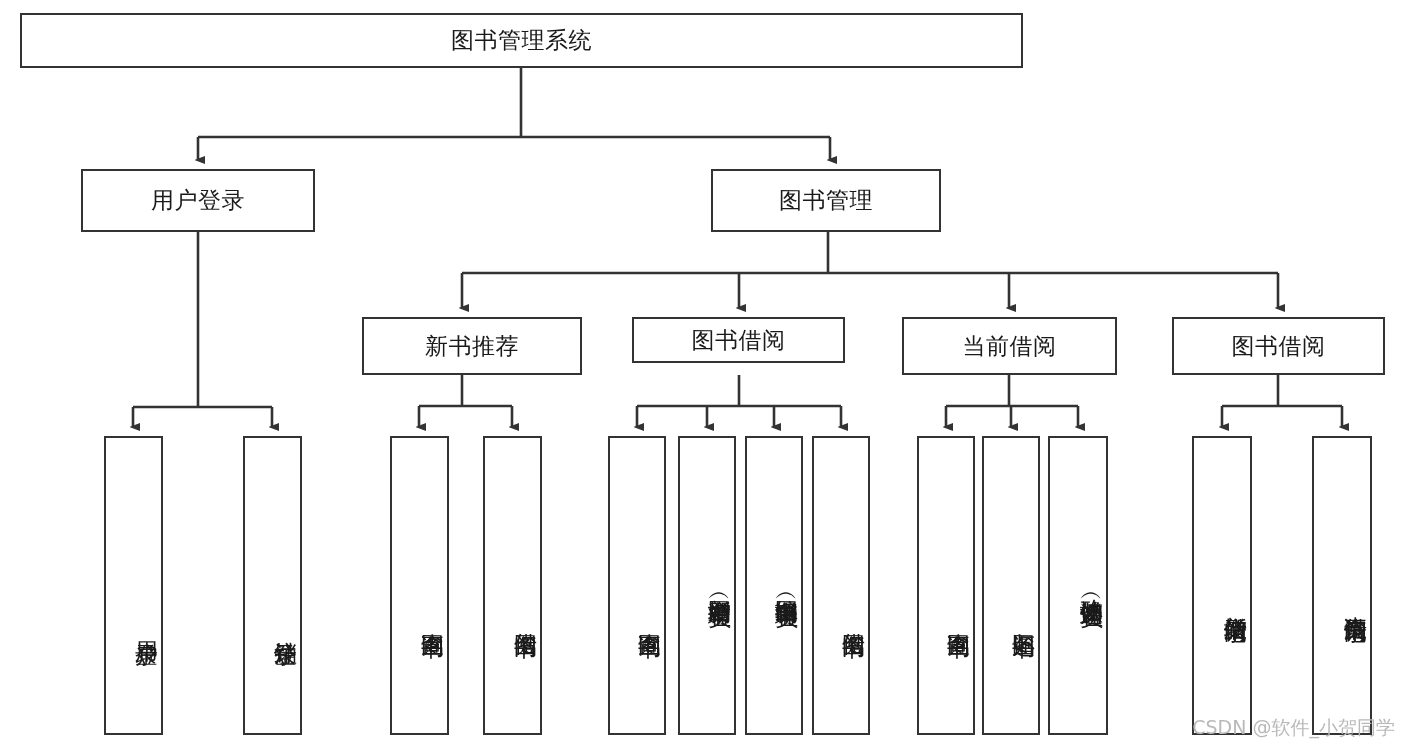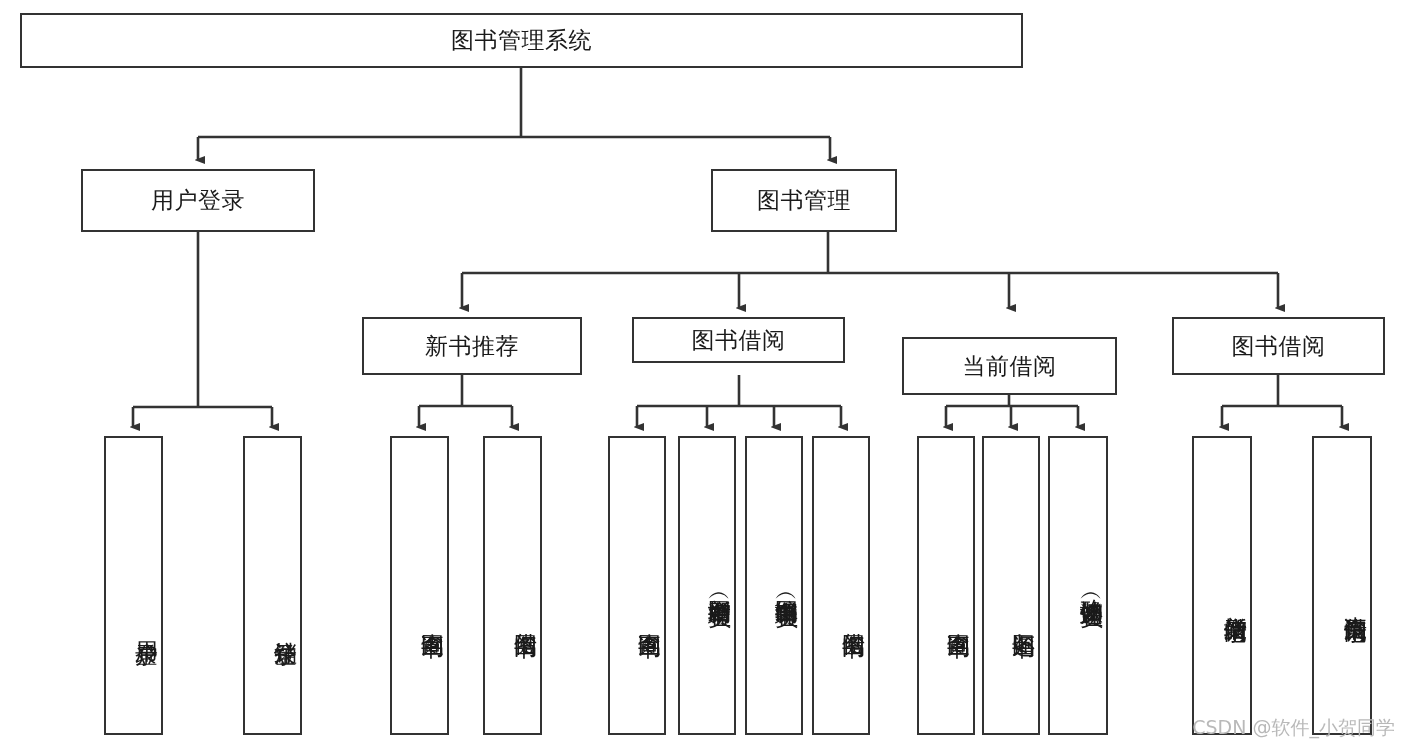--- a/index.html
+++ b/index.html
@@ -120,33 +120,33 @@
   </svg>
 
   <div class="node h" style="left:20px; top:13px; width:1003px; height:55px;">
     <span>图书管理系统</span>
   </div>
 
   <div class="node h" style="left:81px; top:169px; width:234px; height:63px;">
     <span>用户登录</span>
   </div>
 
-  <div class="node h" style="left:711px; top:169px; width:186px; height:63px;">
+  <div class="node h" style="left:711px; top:169px; width:230px; height:63px;">
     <span>图书管理</span>
   </div>
 
   <div class="node h" style="left:362px; top:317px; width:220px; height:58px;">
     <span>新书推荐</span>
   </div>
 
   <div class="node h" style="left:632px; top:317px; width:213px; height:46px;">
     <span>图书借阅</span>
   </div>
 
-  <div class="node h" style="left:902px; top:317px; width:215px; height:58px;margin-top:20px;">
+  <div class="node h" style="left:902px; top:317px; width:215px; height:58px;">
     <span>当前借阅</span>
   </div>
 
   <div class="node h" style="left:1172px; top:317px; width:213px; height:58px;">
     <span>图书借阅</span>
   </div>
 
   <div class="node v" style="left:104px; top:436px; width:59px; height:299px; padding-top:85px;">
     <span class="vlabel">用户登录</span>
   </div>

